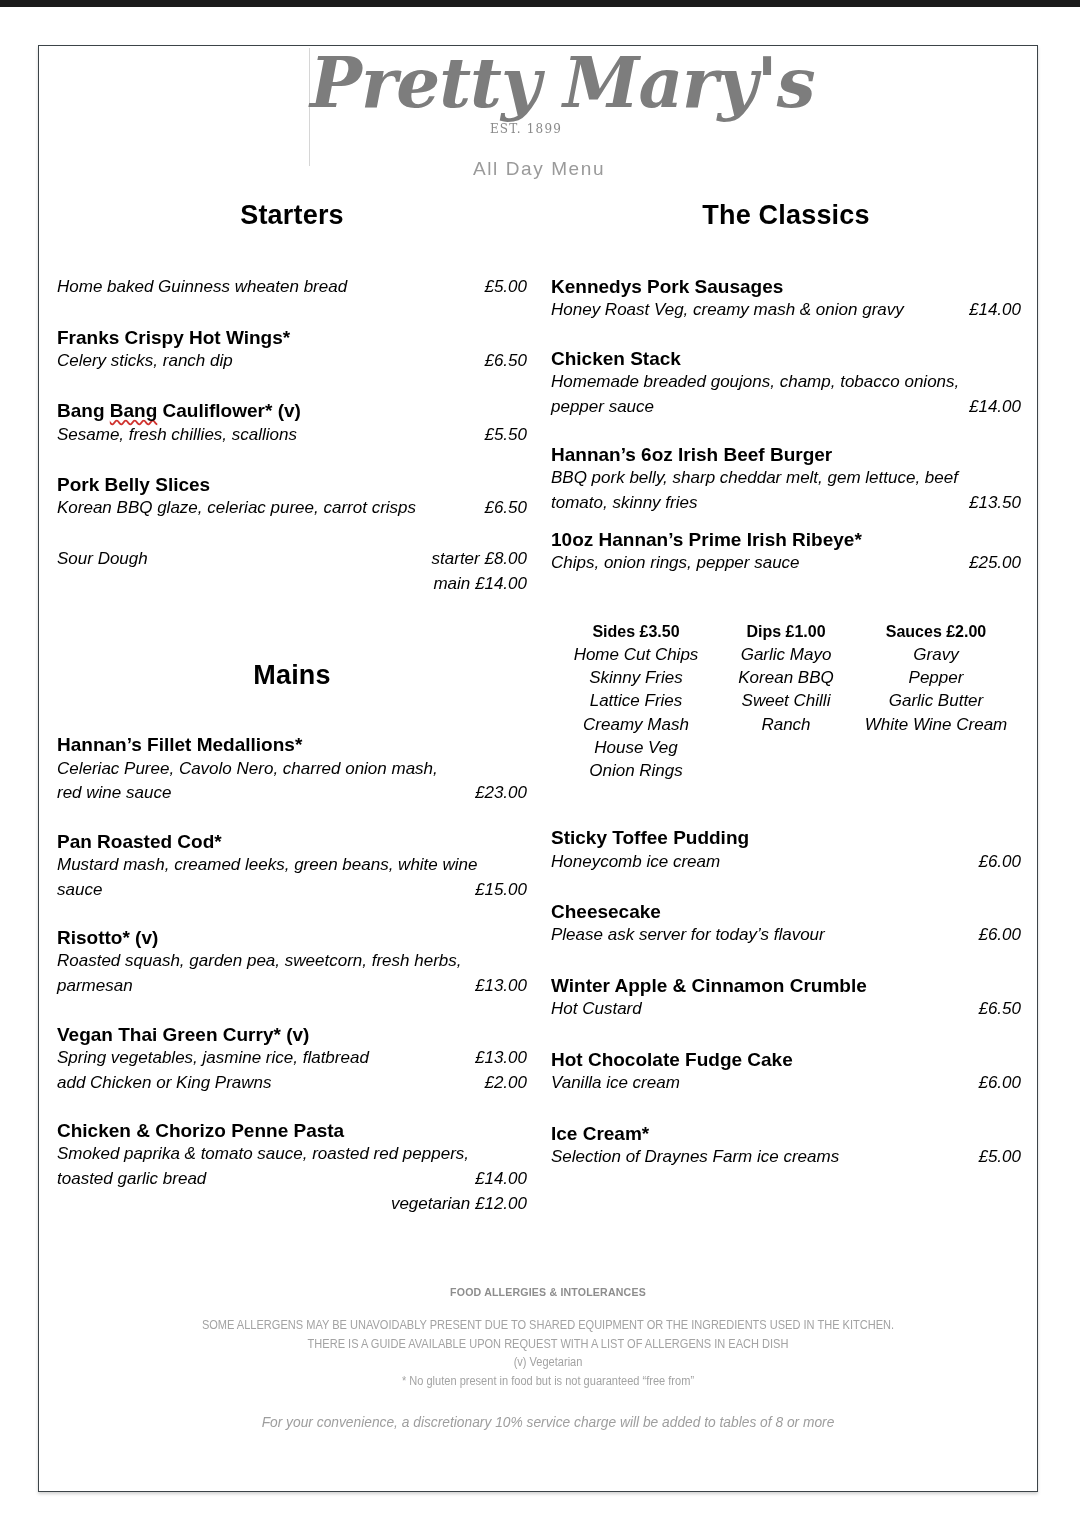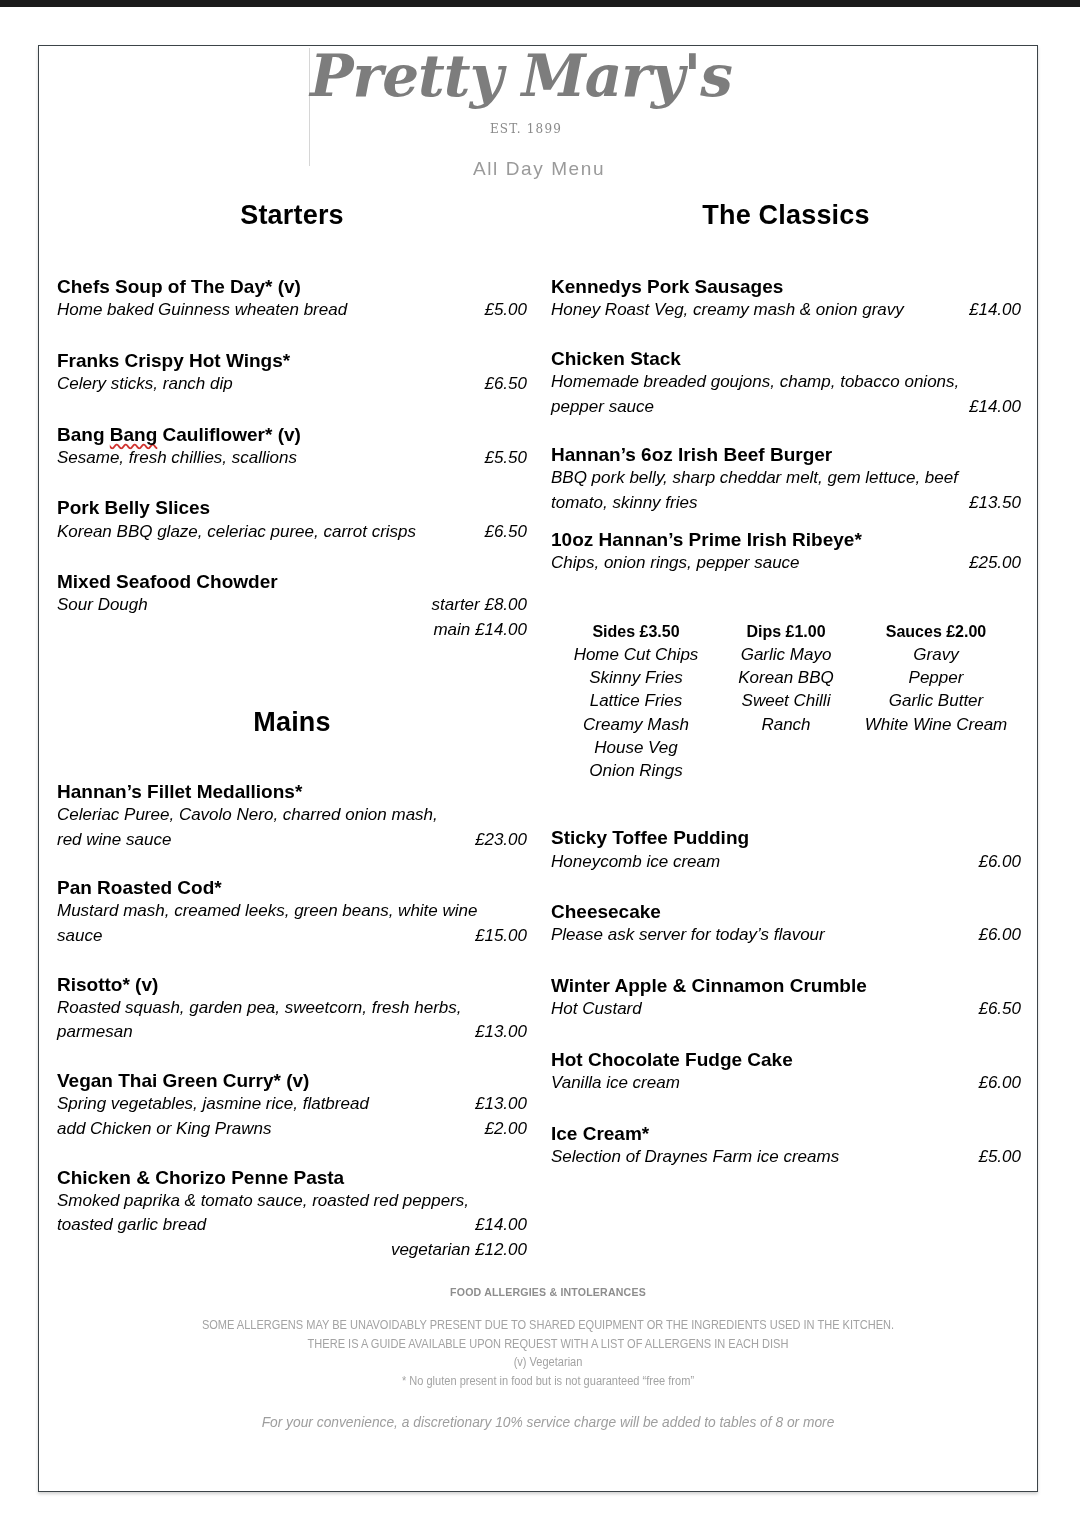--- a/index.html
+++ b/index.html
@@ -52,21 +52,21 @@
     border-left: 1px solid #d6d6d6;
   }
   .logo-script {
     position: absolute;
     left: 0; top: -4px;
     width: 400px;
     text-align: center;
     font-family: "DejaVu Serif", serif;
     font-style: italic;
     font-weight: 700;
-    font-size: 58px;
+    font-size: 69px;
     line-height: 1.12;
     letter-spacing: -1px;
     color: #7d7d7d;
     white-space: nowrap;
   }
   .logo-est {
     position: absolute;
     left: 16px;
     top: 74px;
     width: 400px;
@@ -220,21 +220,20 @@
     </div>
     <div class="subtitle">All Day Menu</div>
   </div>
 
   <div class="columns">
 
     <div class="col col-left">
       <div class="section-head" style="margin-top:14px;">Starters</div>
       <div class="items" id="starters-items" style="margin-top:44px;">
           <div class="item">
-            <div class="item-name">Chefs Soup of The Day* (v)</div>
             <div class="desc-row">
               <span class="desc">Home baked Guinness wheaten bread</span>
               <span class="price">£5.00</span>
             </div>
           </div>
           <div class="item" style="margin-top: 26px;">
             <div class="item-name">Franks Crispy Hot Wings*</div>
             <div class="desc-row">
               <span class="desc">Celery sticks, ranch dip</span>
               <span class="price">£6.50</span>
@@ -248,21 +247,20 @@
             </div>
           </div>
           <div class="item" style="margin-top: 26px;">
             <div class="item-name">Pork Belly Slices</div>
             <div class="desc-row">
               <span class="desc">Korean BBQ glaze, celeriac puree, carrot crisps</span>
               <span class="price">£6.50</span>
             </div>
           </div>
           <div class="item" style="margin-top: 26px;">
-            <div class="item-name">Mixed Seafood Chowder</div>
             <div class="desc-row">
               <span class="desc">Sour Dough</span>
               <span class="price">starter £8.00</span>
             </div>
             <div class="price-only">main £14.00</div>
           </div>
         </div>
 
       <div class="section-head" style="margin-top:64px;">Mains</div>
       <div class="items" id="mains-items" style="margin-top:42px;">

